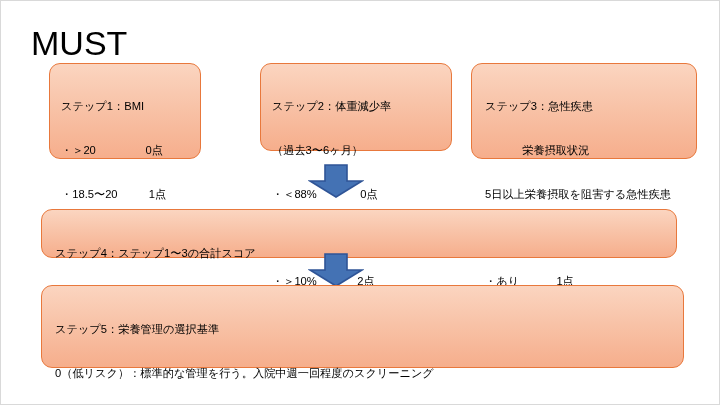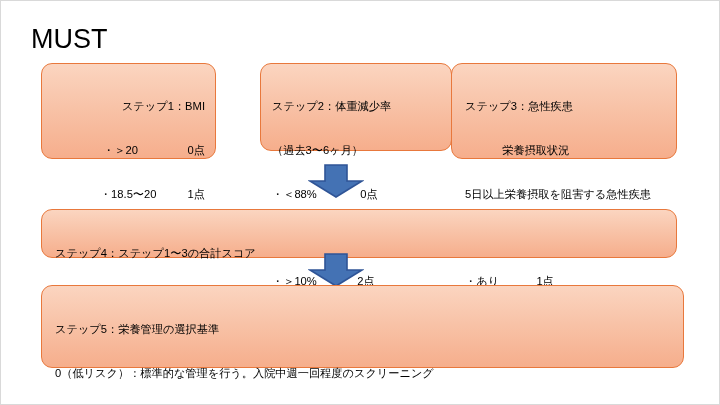--- a/index.html
+++ b/index.html
@@ -15,41 +15,41 @@
   #slide {
     position: relative;
     width: 720px; height: 405px;
     background: #ffffff;
     border: 1px solid #d9d9d9;
     overflow: hidden;
   }
   #slide-title {
     position: absolute;
     left: 30px; top: 24px;
-    font-size: 27px;
+    font-size: 34px;
     line-height: 1.1;
     color: #000000;
     letter-spacing: 0px;
     white-space: nowrap;
   }
   .rbox {
     position: absolute;
     border-radius: 11px;
     border: 1.4px solid #e8783c;
     background: linear-gradient(to bottom, #fbd5c0 0%, #f8c3a8 45%, #f6ae8c 100%);
     color: #000000;
     padding: 6px 10px 6px 11px;
     font-size: 11.2px;
     line-height: 14.6px;
     white-space: pre;
   }
   .rbox .line { display: block; white-space: pre; }
-  #box-step1 { left: 40px;  top: 62px;  width: 175px; height: 96px; text-align: right; }
+  #box-step1 { left: 48px;  top: 62px;  width: 152px; height: 96px; }
   #box-step2 { left: 247px; top: 62px;  width: 192px; height: 88px; margin-left: 12px; }
-  #box-step3 { left: 450px; top: 62px;  width: 226px; height: 96px; }
+  #box-step3 { left: 470px; top: 62px;  width: 226px; height: 96px; }
   #box-step4 { left: 40px;  top: 196px; width: 636px; height: 49px; }
   #box-step5 { left: 40px;  top: 284px; width: 643px; height: 83px; }
 
   #box-step3 { padding-left: 13px; }
   #box-step4 { padding-top: 7px; padding-left: 13px; margin-top: 12px; }
   #box-step5 { padding-top: 7px; padding-left: 13px; }
 
   .arrow {
     position: absolute;
     width: 56px; height: 34px;

